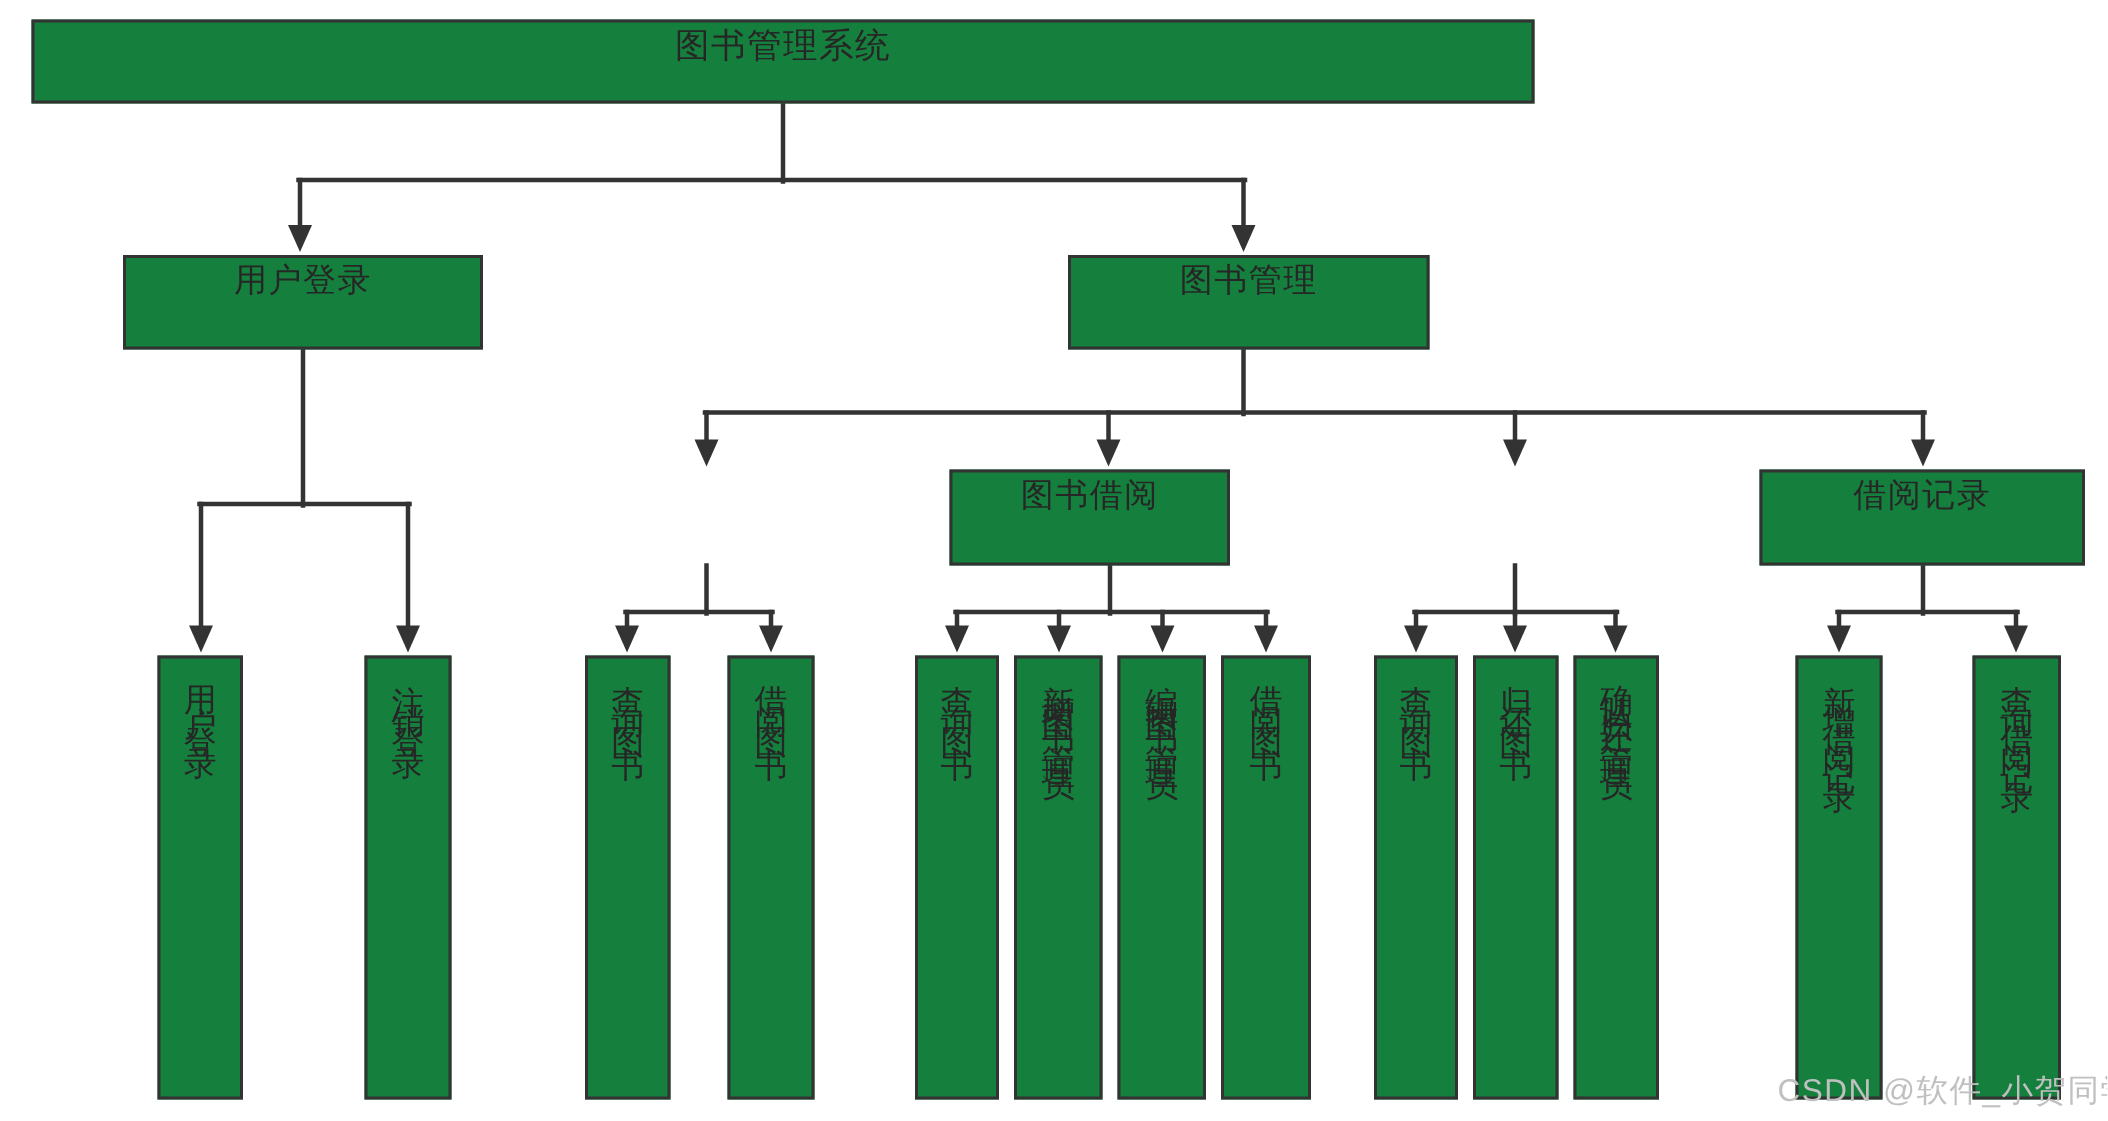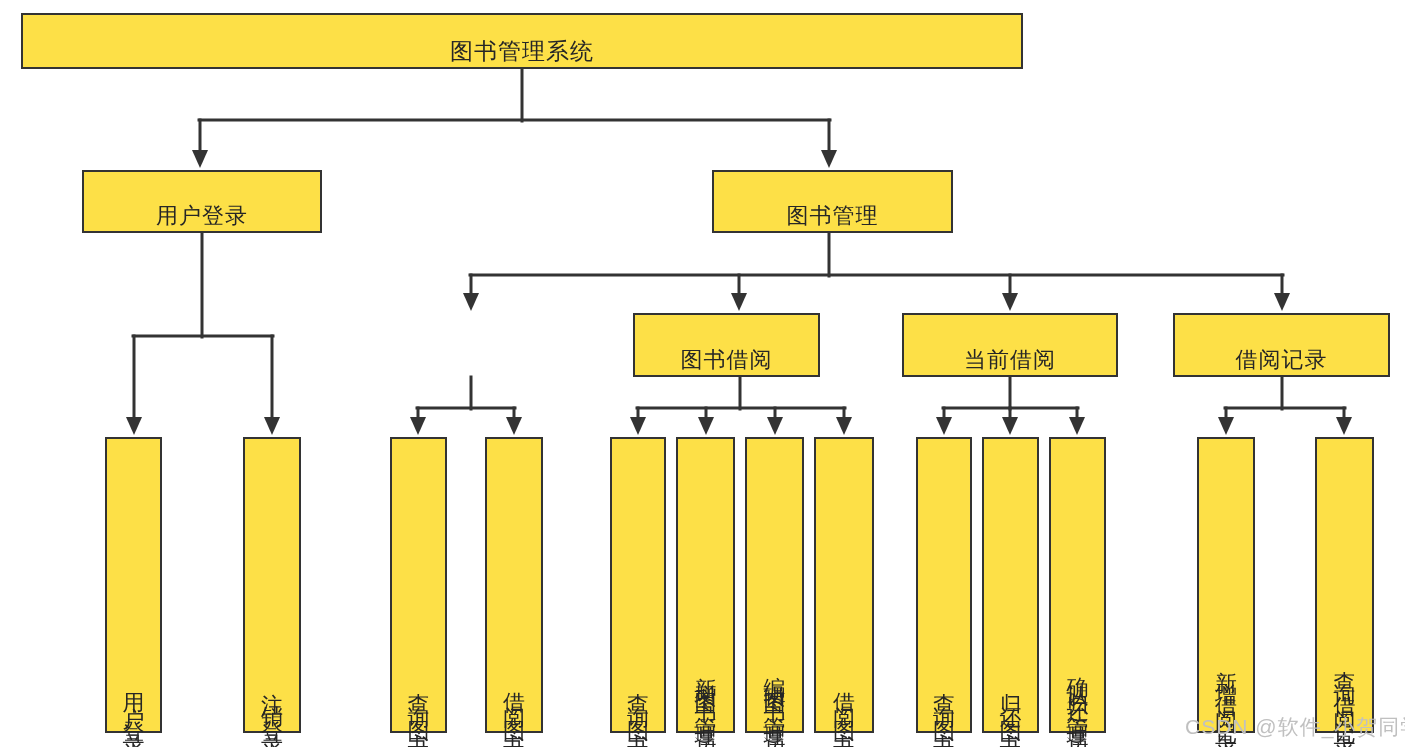--- a/index.html
+++ b/index.html
@@ -19,24 +19,24 @@
   .cline {
     stroke: var(--line, #333333);
     stroke-width: 3;
     stroke-linecap: square;
     fill: none;
   }
   .chead { fill: var(--line, #333333); }
   .box {
     position: absolute;
     box-sizing: border-box;
-    background: #fde047;
+    background: #15803d;
     border: 2px solid var(--box-border, #333333);
     display: flex;
-    align-items: flex-end;
+    align-items: flex-start;
     justify-content: center;
     color: var(--text, #262626);
   }
   .hbox { font-size: 22px; letter-spacing: 1px; }
   .root-box { font-size: 23px; }
   .leaf span {
     writing-mode: vertical-rl;
     font-size: 22px;
     letter-spacing: 14px;
     line-height: 1;
@@ -134,23 +134,20 @@
   <div class="box hbox" style="left:82px; top:170px; width:240px; height:63px;">
     <span>用户登录</span>
   </div>
   <div class="box hbox" style="left:712px; top:170px; width:241px; height:63px;">
     <span>图书管理</span>
   </div>
 
   <div class="box hbox" style="left:633px; top:313px; width:187px; height:64px;font-family:Liberation Serif, serif;">
     <span>图书借阅</span>
   </div>
-  <div class="box hbox" style="left:902px; top:313px; width:216px; height:64px;">
-    <span>当前借阅</span>
-  </div>
   <div class="box hbox" style="left:1173px; top:313px; width:217px; height:64px;">
     <span>借阅记录</span>
   </div>
 
   <div class="box leaf" style="left:105px; top:437px; width:57px; height:296px;">
     <span>用户登录</span>
   </div>
   <div class="box leaf" style="left:243px; top:437px; width:58px; height:296px;">
     <span>注销登录</span>
   </div>

